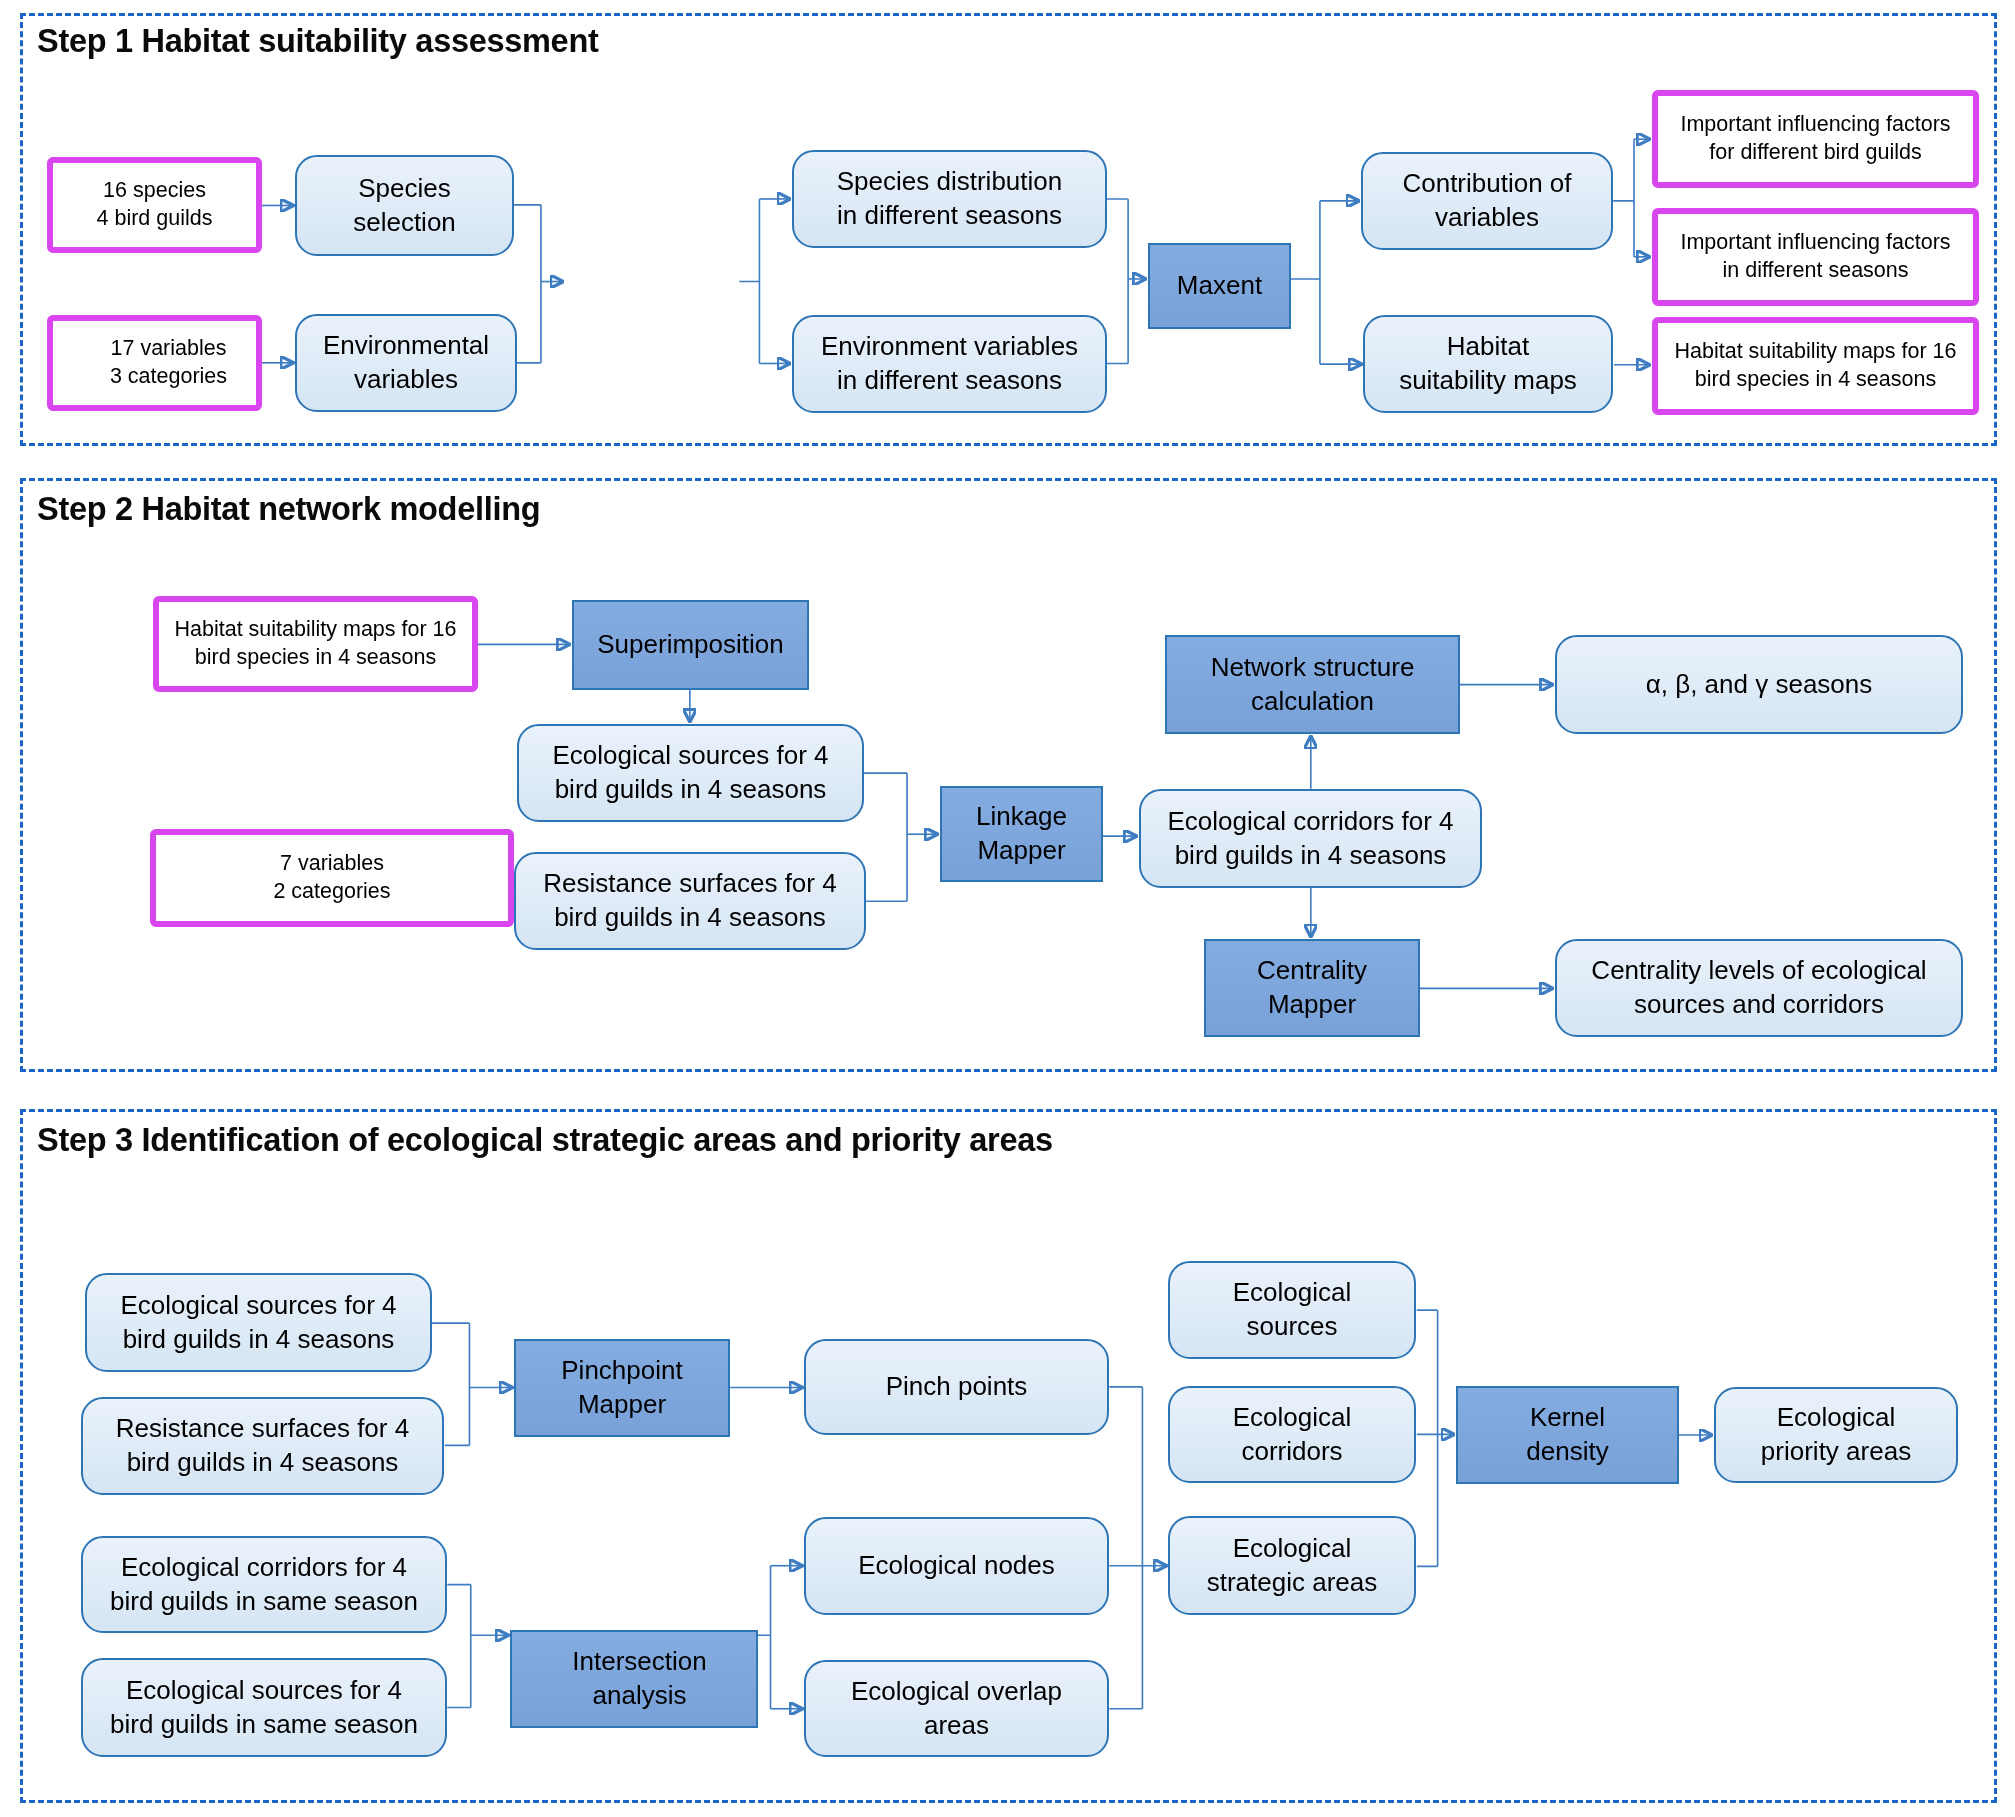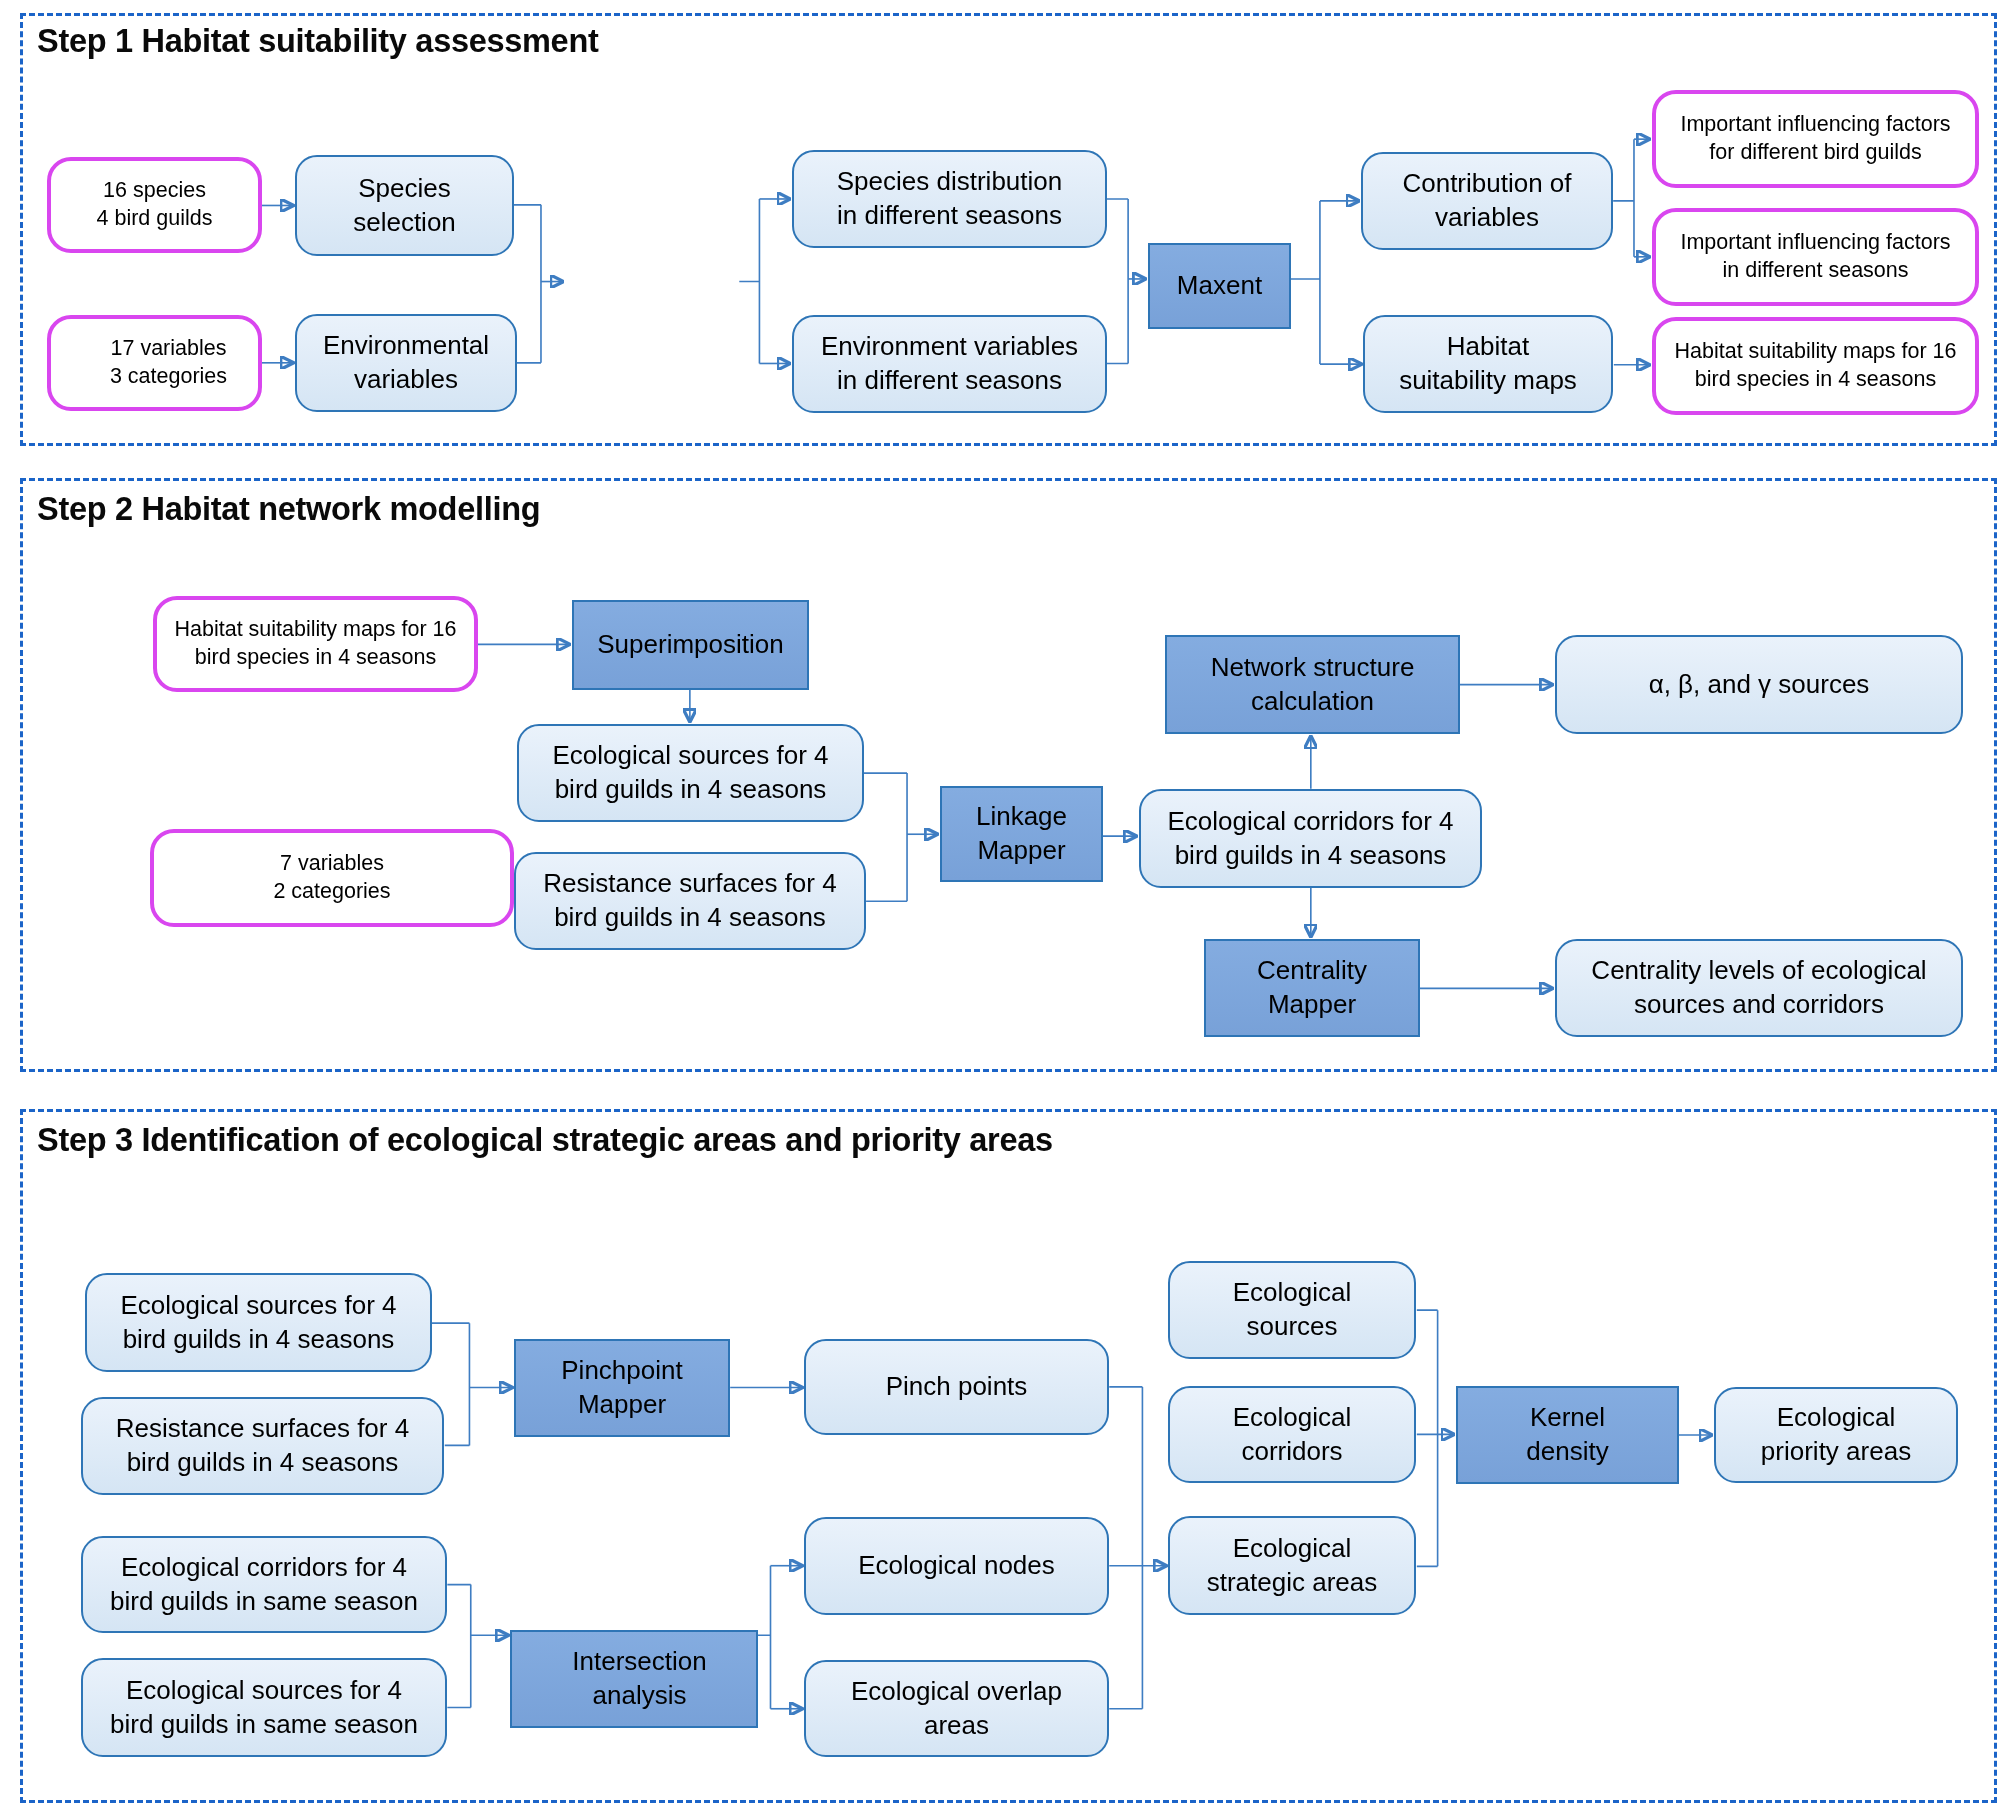--- a/index.html
+++ b/index.html
@@ -38,22 +38,22 @@
     padding:3.9px 9px;
     z-index:2;
   }
   .node.light{
     background:linear-gradient(180deg,#EAF2FB 0%,#D5E5F4 100%);
     border:2px solid #2E75B6;
     border-radius:22px;
   }
   .node.plain{
     background:#ffffff;
-    border:4px solid #d946ef;
-    border-radius:24px;
+    border:6px solid #d946ef;
+    border-radius:6px;
   }
   .node.dark{
     background:linear-gradient(180deg,#84ACE0 0%,#78A1D8 100%);
     border:2px solid #2E75B6;
     border-radius:0;
   }
   .node.small{ font-size:21.5px; }
   #edges{
     position:absolute;left:0;top:0;z-index:1;
   }
@@ -156,21 +156,21 @@
   <div class="node plain small" style="left:150px;top:829px;width:364px;height:98px;">7 variables
 2 categories</div>
   <div class="node light" style="left:514px;top:852px;width:352px;height:98px;">Resistance surfaces for 4
 bird guilds in 4 seasons</div>
   <div class="node dark" style="left:940px;top:786px;width:163px;height:96px;">Linkage
 Mapper</div>
   <div class="node light" style="left:1139px;top:789px;width:343px;height:99px;">Ecological corridors for 4
 bird guilds in 4 seasons</div>
   <div class="node dark" style="left:1165px;top:635px;width:295px;height:99px;">Network structure
 calculation</div>
-  <div class="node light" style="left:1555px;top:635px;width:408px;height:99px;">α, β, and γ sources</div>
+  <div class="node light" style="left:1555px;top:635px;width:408px;height:99px;">α, β, and γ seasons</div>
   <div class="node dark" style="left:1204px;top:939px;width:216px;height:98px;">Centrality
 Mapper</div>
   <div class="node light" style="left:1555px;top:939px;width:408px;height:98px;">Centrality levels of ecological
 sources and corridors</div>
 
   <div class="panel" style="left:19.5px;top:1109px;width:1977px;height:694px;"></div>
   <div class="panel-title" style="left:37px;top:1122px;">Step 3 Identification of ecological strategic areas and priority areas</div>
 
   <div class="node light" style="left:85px;top:1273px;width:347px;height:99px;">Ecological sources for 4
 bird guilds in 4 seasons</div>

